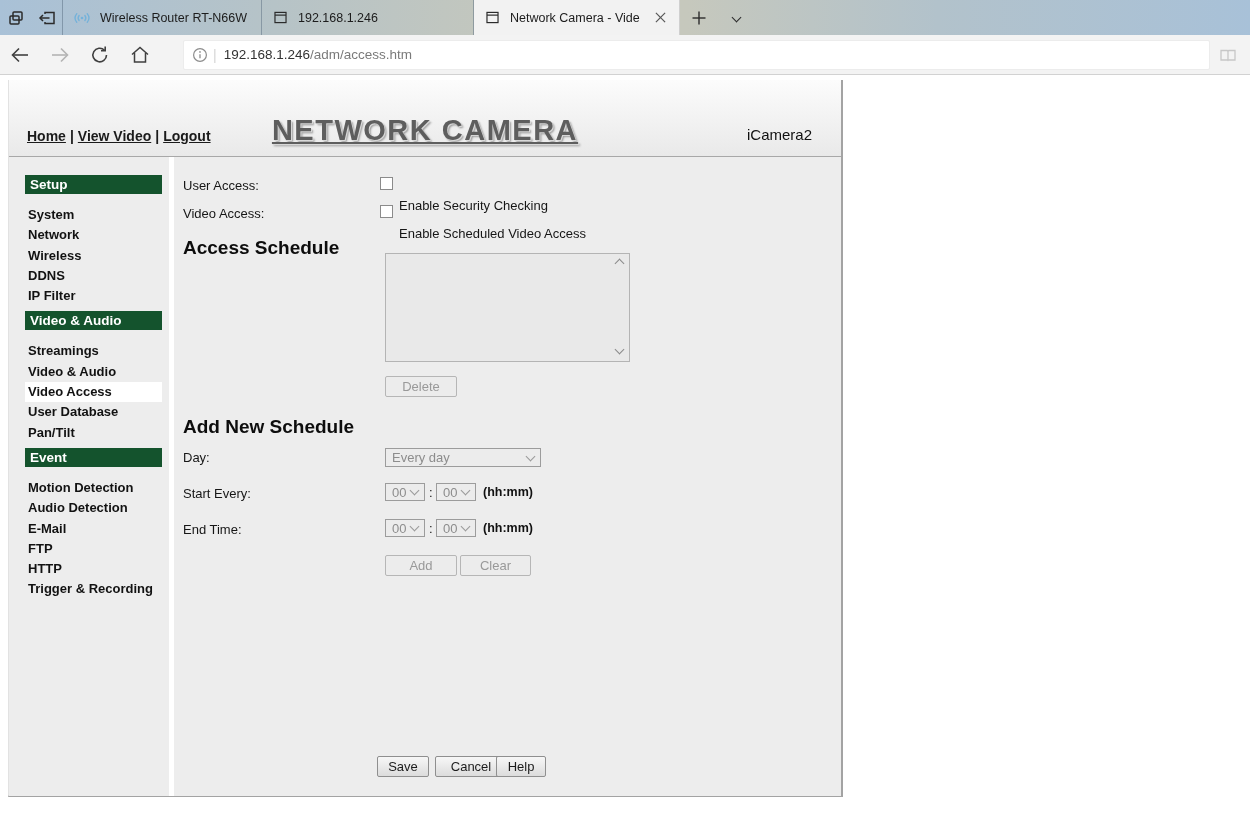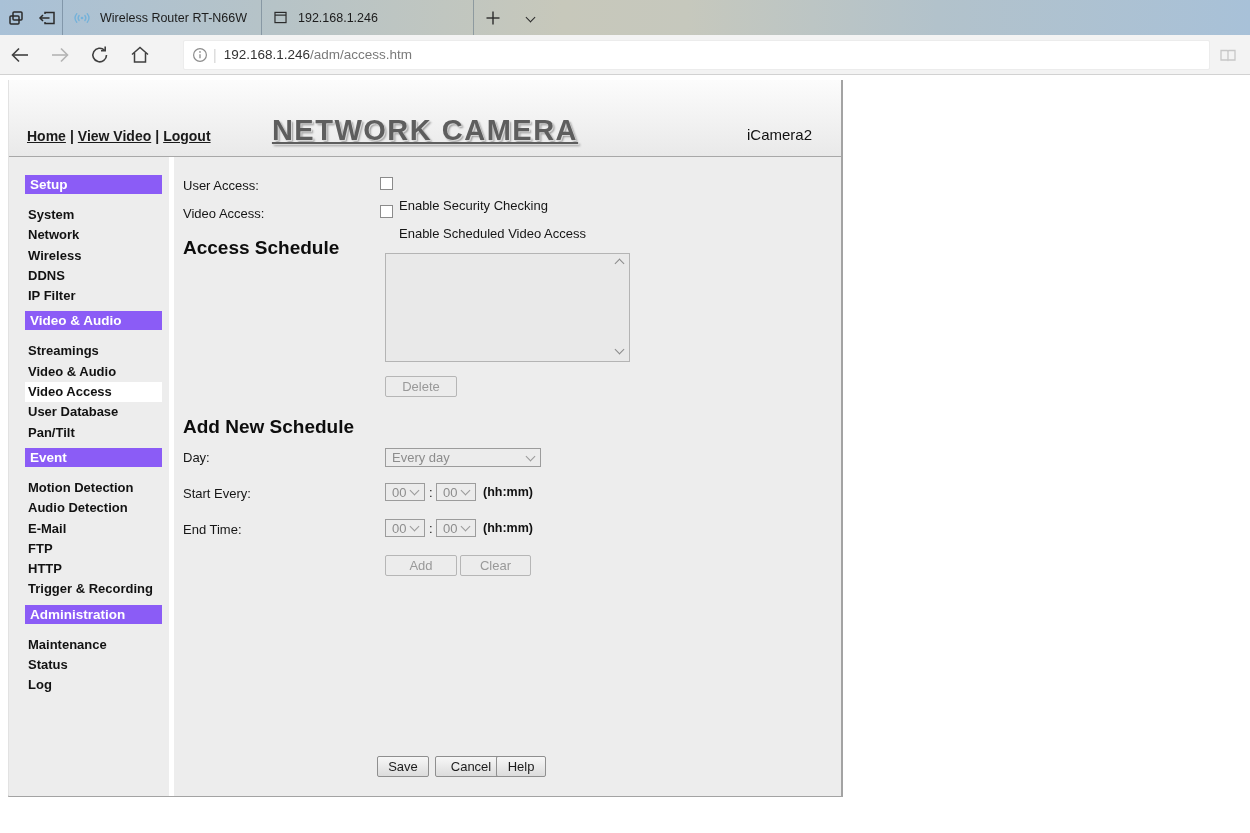--- a/index.html
+++ b/index.html
@@ -41,21 +41,21 @@
     font-size:29px; font-weight:bold; letter-spacing:1.5px; color:#5e5e5e;
     text-shadow:1px 1px 0 #d8d8d8, 2px 2px 2px #9c9c9c;text-decoration:underline; }
   .brand-model { position:absolute; left:738px; bottom:13px; font-size:15px; color:#111; }
 
   .content { display:flex; height:639px; background:#fff; }
   .sidebar { width:160px; background:#ededed; padding-top:18px; }
   .col-gap { width:5px; background:#fff; }
   .main { flex:1; background:#ededed; position:relative; }
 
   .sb-section:not(:first-child) { margin-top:5px; }
-  .sb-header { margin:0 0 11px 16px; width:137px; background:#8b5cf6; color:#fff;
+  .sb-header { margin:0 0 11px 16px; width:137px; background:#14532d; color:#fff;
     font-weight:bold; font-size:13.5px; line-height:19px; padding-left:5px; }
   .sb-item { margin-left:16px; width:137px; font-weight:bold; font-size:13px;
     line-height:20.3px; padding-left:3px; color:#121212; cursor:pointer; }
   .sb-item.selected { background:#fff; }
 
   .lbl { position:absolute; left:9px; font-size:13px; color:#161616; }
   .heading { position:absolute; left:9px; font-size:19px; font-weight:bold; color:#0d0d0d; }
   .cb { position:absolute; width:13px; height:13px; background:#fff; border:1px solid #8b8b8b; }
   .cb-lbl { position:absolute; font-size:13px; color:#161616;margin-top:20px; }
 
@@ -128,20 +128,41 @@
         <svg width="17" height="17" viewBox="0 0 20 20">
             <g fill="none" stroke="#2b2b2b" stroke-width="1.4">
               <rect x="3.5" y="4" width="13" height="12"></rect>
               <line x1="3.5" y1="7.2" x2="16.5" y2="7.2"></line>
             </g>
           </svg>
       </span>
       <span class="tab-title">192.168.1.246</span>
     </div>
 
+    <div class="tab active" style="width:206px">
+      <span>
+        <svg width="17" height="17" viewBox="0 0 20 20">
+            <g fill="none" stroke="#2b2b2b" stroke-width="1.4">
+              <rect x="3.5" y="4" width="13" height="12"></rect>
+              <line x1="3.5" y1="7.2" x2="16.5" y2="7.2"></line>
+            </g>
+          </svg>
+      </span>
+      <span class="tab-title">Network Camera - Vide</span>
+      <span class="tab-close">
+        <span>
+          <svg width="11" height="11" viewBox="0 0 12 12">
+              <g stroke="#555" stroke-width="1.3">
+                <line x1="1" y1="1" x2="11" y2="11"></line>
+                <line x1="11" y1="1" x2="1" y2="11"></line>
+              </g>
+            </svg>
+        </span>
+      </span>
+    </div>
 
     <span class="tb-btn" style="width:38px">
       <span>
         <svg width="16" height="16" viewBox="0 0 16 16">
             <g stroke="#2b2b2b" stroke-width="1.4">
               <line x1="8" y1="1.5" x2="8" y2="14.5"></line>
               <line x1="1.5" y1="8" x2="14.5" y2="8"></line>
             </g>
           </svg>
       </span>
@@ -253,26 +274,20 @@
         </div>
         <div class="sb-section">
           <div class="sb-header">Event</div>
           <div class="sb-item">Motion Detection</div>
           <div class="sb-item">Audio Detection</div>
           <div class="sb-item">E-Mail</div>
           <div class="sb-item">FTP</div>
           <div class="sb-item">HTTP</div>
           <div class="sb-item">Trigger &amp; Recording</div>
         </div>
-        <div class="sb-section">
-          <div class="sb-header">Administration</div>
-          <div class="sb-item">Maintenance</div>
-          <div class="sb-item">Status</div>
-          <div class="sb-item">Log</div>
-        </div>
       </div>
 
       <div class="col-gap"></div>
 
       <div class="main">
         <span class="lbl" style="top:21px">User Access:</span>
         <span class="cb" style="left:206px; top:20px"></span>
         <span class="cb-lbl" style="left:225px; top:21px">Enable Security Checking</span>
 
         <span class="lbl" style="top:49px">Video Access:</span>

